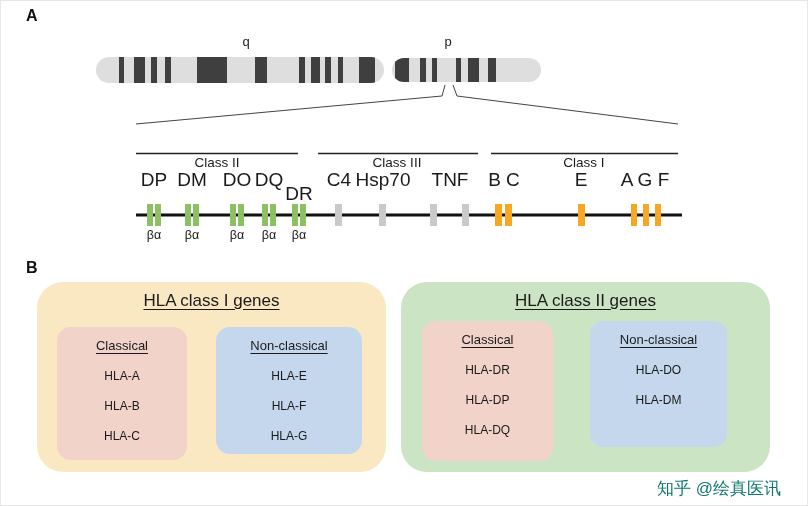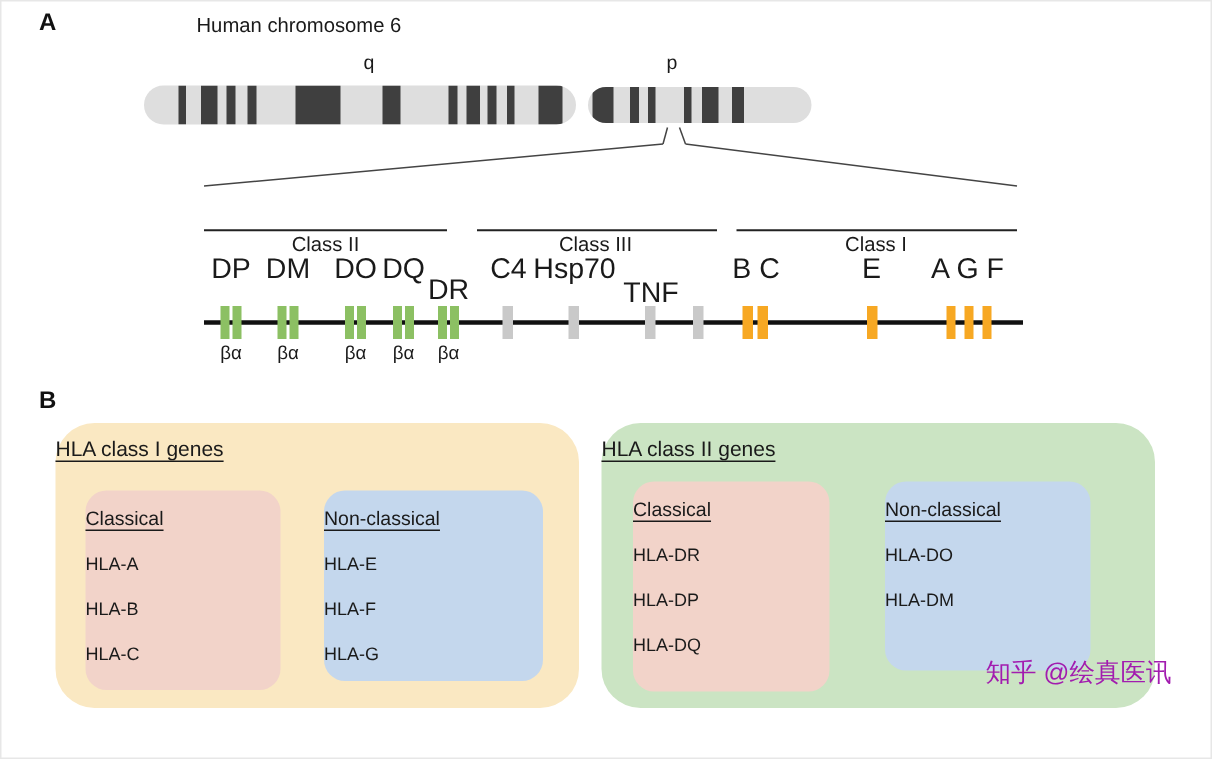--- a/index.html
+++ b/index.html
@@ -10,35 +10,34 @@
   }
   .layer{position:absolute; inset:0;}
   .panel-label{position:absolute; font-weight:bold; font-size:16px; color:#111;}
   .fig-title{position:absolute; font-size:13.5px;}
   .arm-lbl{position:absolute; transform:translateX(-50%); font-size:13px;}
   .cls-title{position:absolute; transform:translateX(-50%); font-size:13.5px; white-space:nowrap;margin-top:22px;}
   .gene-lbl{position:absolute; transform:translateX(-50%); font-size:19px; white-space:nowrap;}
   .sub-lbl{position:absolute; transform:translateX(-50%); font-size:12.5px; white-space:nowrap;text-align:center;}
   svg{position:absolute; left:0; top:0;}
   .bigbox{position:absolute; border-radius:26px;}
-  .bigbox-title{padding-top:9px; font-size:14px; text-decoration:underline; text-underline-offset:3px;}
-  .subbox{position:absolute; border-radius:14px; display:flex; flex-direction:column; padding-top:11px; gap:16px; box-sizing:border-box;}
+  .bigbox-title{text-align:center; padding-top:9px; font-size:17px; text-decoration:underline; text-underline-offset:3px;}
+  .subbox{position:absolute; border-radius:14px; display:flex; flex-direction:column; align-items:center; padding-top:11px; gap:16px; box-sizing:border-box;}
   .subbox-title{font-size:13px; text-decoration:underline; text-underline-offset:3px;}
   .gene-item{font-size:12px;}
-  .watermark{position:absolute; right:26px; top:436px; font-size:17px; color:#a21caf; white-space:nowrap;}
+  .watermark{position:absolute; right:26px; top:476px; font-size:17px; color:#0f766e; white-space:nowrap;}
 </style>
 </head>
 <body>
 
 <div class="frame">
 
   <section class="layer">
 
     <div class="panel-label" style="left:25px; top:6px;">A</div>
-    <div class="fig-title" style="left:130px; top:8px;">Human chromosome 6</div>
 
     <div class="arm-lbl" style="left:245px; top:33px;">q</div>
     <div class="arm-lbl" style="left:447px; top:33px;">p</div>
 
     <svg width="808" height="255" viewBox="0 0 808 255">
       <defs>
         <clipPath id="qclip">
             <rect x="95" y="56" width="288" height="26" rx="13"></rect>
           </clipPath>
         <clipPath id="pclip">
@@ -122,21 +121,21 @@
     <div class="cls-title" style="left:583px; top:132px;">Class I</div>
 
     <div class="gene-lbl" style="left:153px; top:168px;">DP</div>
     <div class="gene-lbl" style="left:191px; top:168px;">DM</div>
     <div class="gene-lbl" style="left:236px; top:168px;">DO</div>
     <div class="gene-lbl" style="left:268px; top:168px;text-align:center;">DQ</div>
     <div class="gene-lbl" style="left:298px; top:182px;">DR</div>
 
     <div class="gene-lbl" style="left:338px; top:168px;">C4</div>
     <div class="gene-lbl" style="left:382px; top:168px;">Hsp70</div>
-    <div class="gene-lbl" style="left:433px; top:168px;margin-top:16px;">TNF</div>
+    <div class="gene-lbl" style="left:449px; top:168px;">TNF</div>
 
     <div class="gene-lbl" style="left:503px; top:168px;">B C</div>
     <div class="gene-lbl" style="left:580px; top:168px;">E</div>
     <div class="gene-lbl" style="left:644px; top:168px;text-align:center;">A G F</div>
 
     <div class="sub-lbl" style="left:153px; top:227px;">βα</div>
     <div class="sub-lbl" style="left:191px; top:227px;">βα</div>
     <div class="sub-lbl" style="left:236px; top:227px;">βα</div>
     <div class="sub-lbl" style="left:268px; top:227px;">βα</div>
     <div class="sub-lbl" style="left:298px; top:227px;">βα</div>

